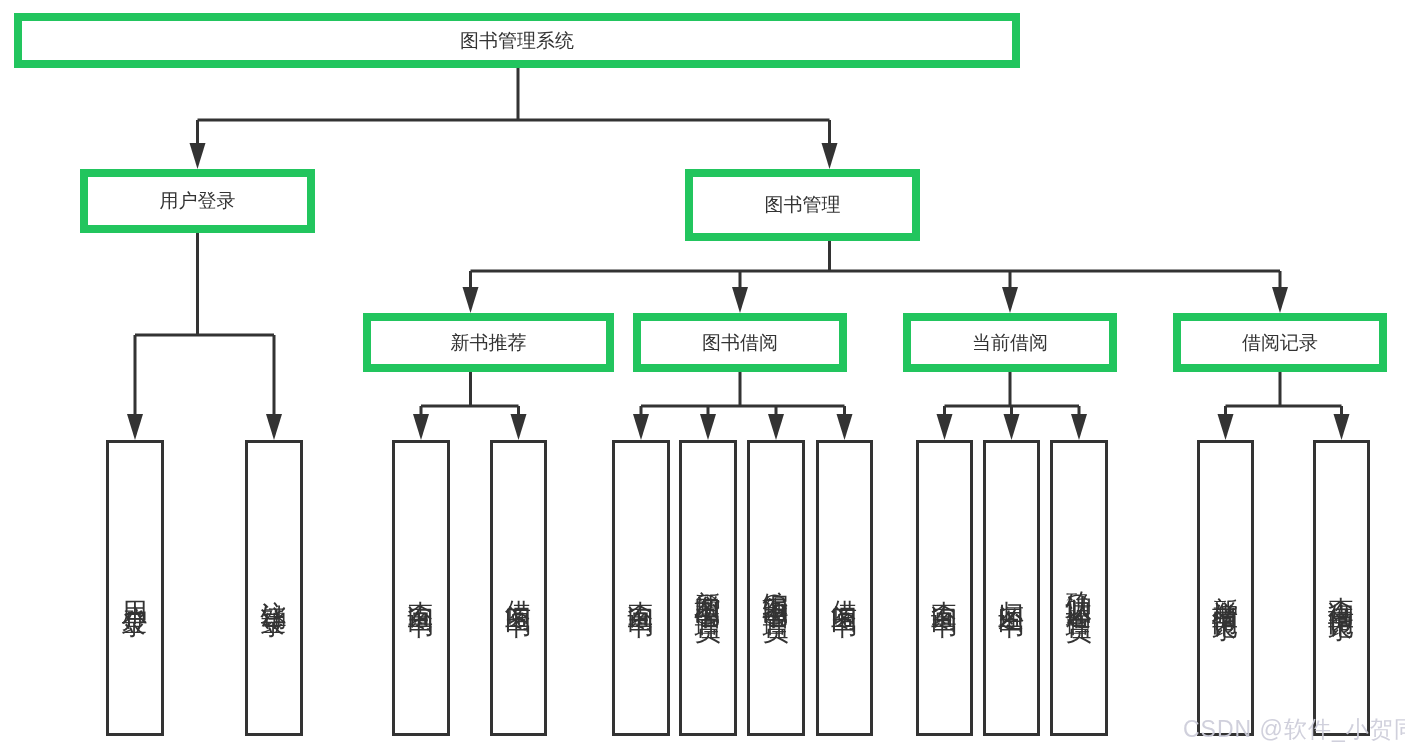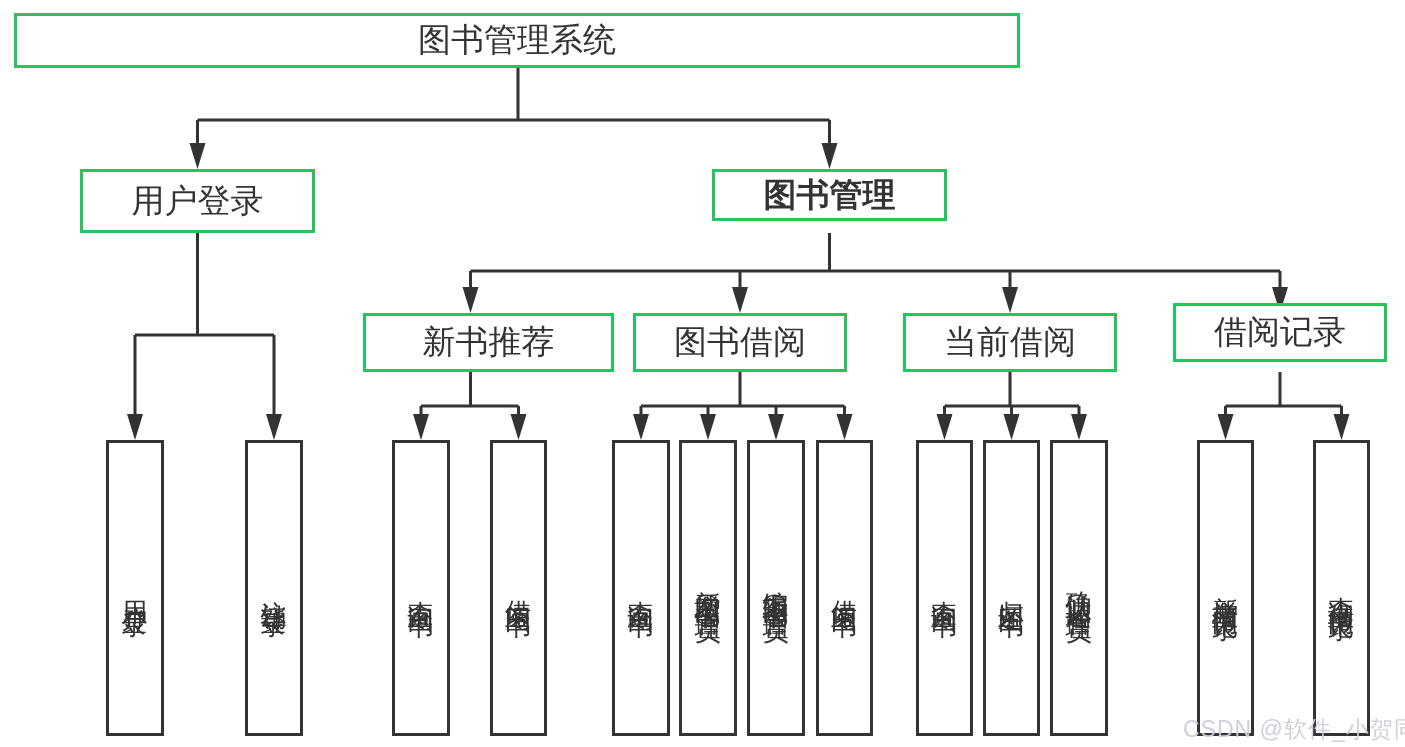--- a/index.html
+++ b/index.html
@@ -1,22 +1,22 @@
 <!DOCTYPE html>
 <html><head>
 <meta charset="utf-8">
 <style>
   html,body{margin:0;padding:0;background:#ffffff;}
   body{width:1405px;height:747px;font-family:"Liberation Sans","DejaVu Sans",sans-serif;}
   #canvas{position:relative;width:1405px;height:747px;background:#ffffff;overflow:hidden;}
   #connectors{position:absolute;left:0;top:0;width:1405px;height:747px;z-index:1;}
   .hbox{
     position:absolute;box-sizing:border-box;background:#ffffff;
-    border:3px solid #22c55e;display:flex;align-items:center;justify-content:center;
-    z-index:2;color:#333333;font-size:33px;
+    border:8px solid #22c55e;display:flex;align-items:center;justify-content:center;
+    z-index:2;color:#333333;font-size:19px;
   }
   .leaf{
     position:absolute;box-sizing:border-box;background:#ffffff;
     border:3px solid #333333;display:flex;align-items:center;justify-content:center;
     z-index:2;color:#333333;
   }
   .leaf .vlabel{
     writing-mode:vertical-rl;text-orientation:mixed;
     font-size:26px;letter-spacing:4px;line-height:1;color:#333333;
   }
@@ -55,34 +55,34 @@
       <polygon points="1333.5,414 1349.5,414 1341.5,440" fill="#333333"></polygon>
     </svg>
 
   <div class="hbox" style="left:14px;top:13px;width:1006px;height:55px;">
     <span class="hlabel">图书管理系统</span>
   </div>
 
   <div class="hbox" style="left:80px;top:169px;width:235px;height:64px;">
     <span class="hlabel">用户登录</span>
   </div>
-  <div class="hbox" style="left:712px;top:169px;width:235px;height:52px;font-weight:bold;">
+  <div class="hbox" style="left:685px;top:169px;width:235px;height:72px;">
     <span class="hlabel">图书管理</span>
   </div>
 
   <div class="hbox" style="left:363px;top:313px;width:251px;height:59px;">
     <span class="hlabel">新书推荐</span>
   </div>
   <div class="hbox" style="left:633px;top:313px;width:214px;height:59px;align-items:center;">
     <span class="hlabel">图书借阅</span>
   </div>
   <div class="hbox" style="left:903px;top:313px;width:214px;height:59px;">
     <span class="hlabel">当前借阅</span>
   </div>
-  <div class="hbox" style="left:1173px;top:303px;width:214px;height:59px;">
+  <div class="hbox" style="left:1173px;top:313px;width:214px;height:59px;">
     <span class="hlabel">借阅记录</span>
   </div>
 
   <div class="leaf" style="left:106px;top:440px;width:58px;height:296px;">
     <span class="vlabel">用户登录</span>
   </div>
   <div class="leaf" style="left:245px;top:440px;width:58px;height:296px;">
     <span class="vlabel">注销登录</span>
   </div>
 

